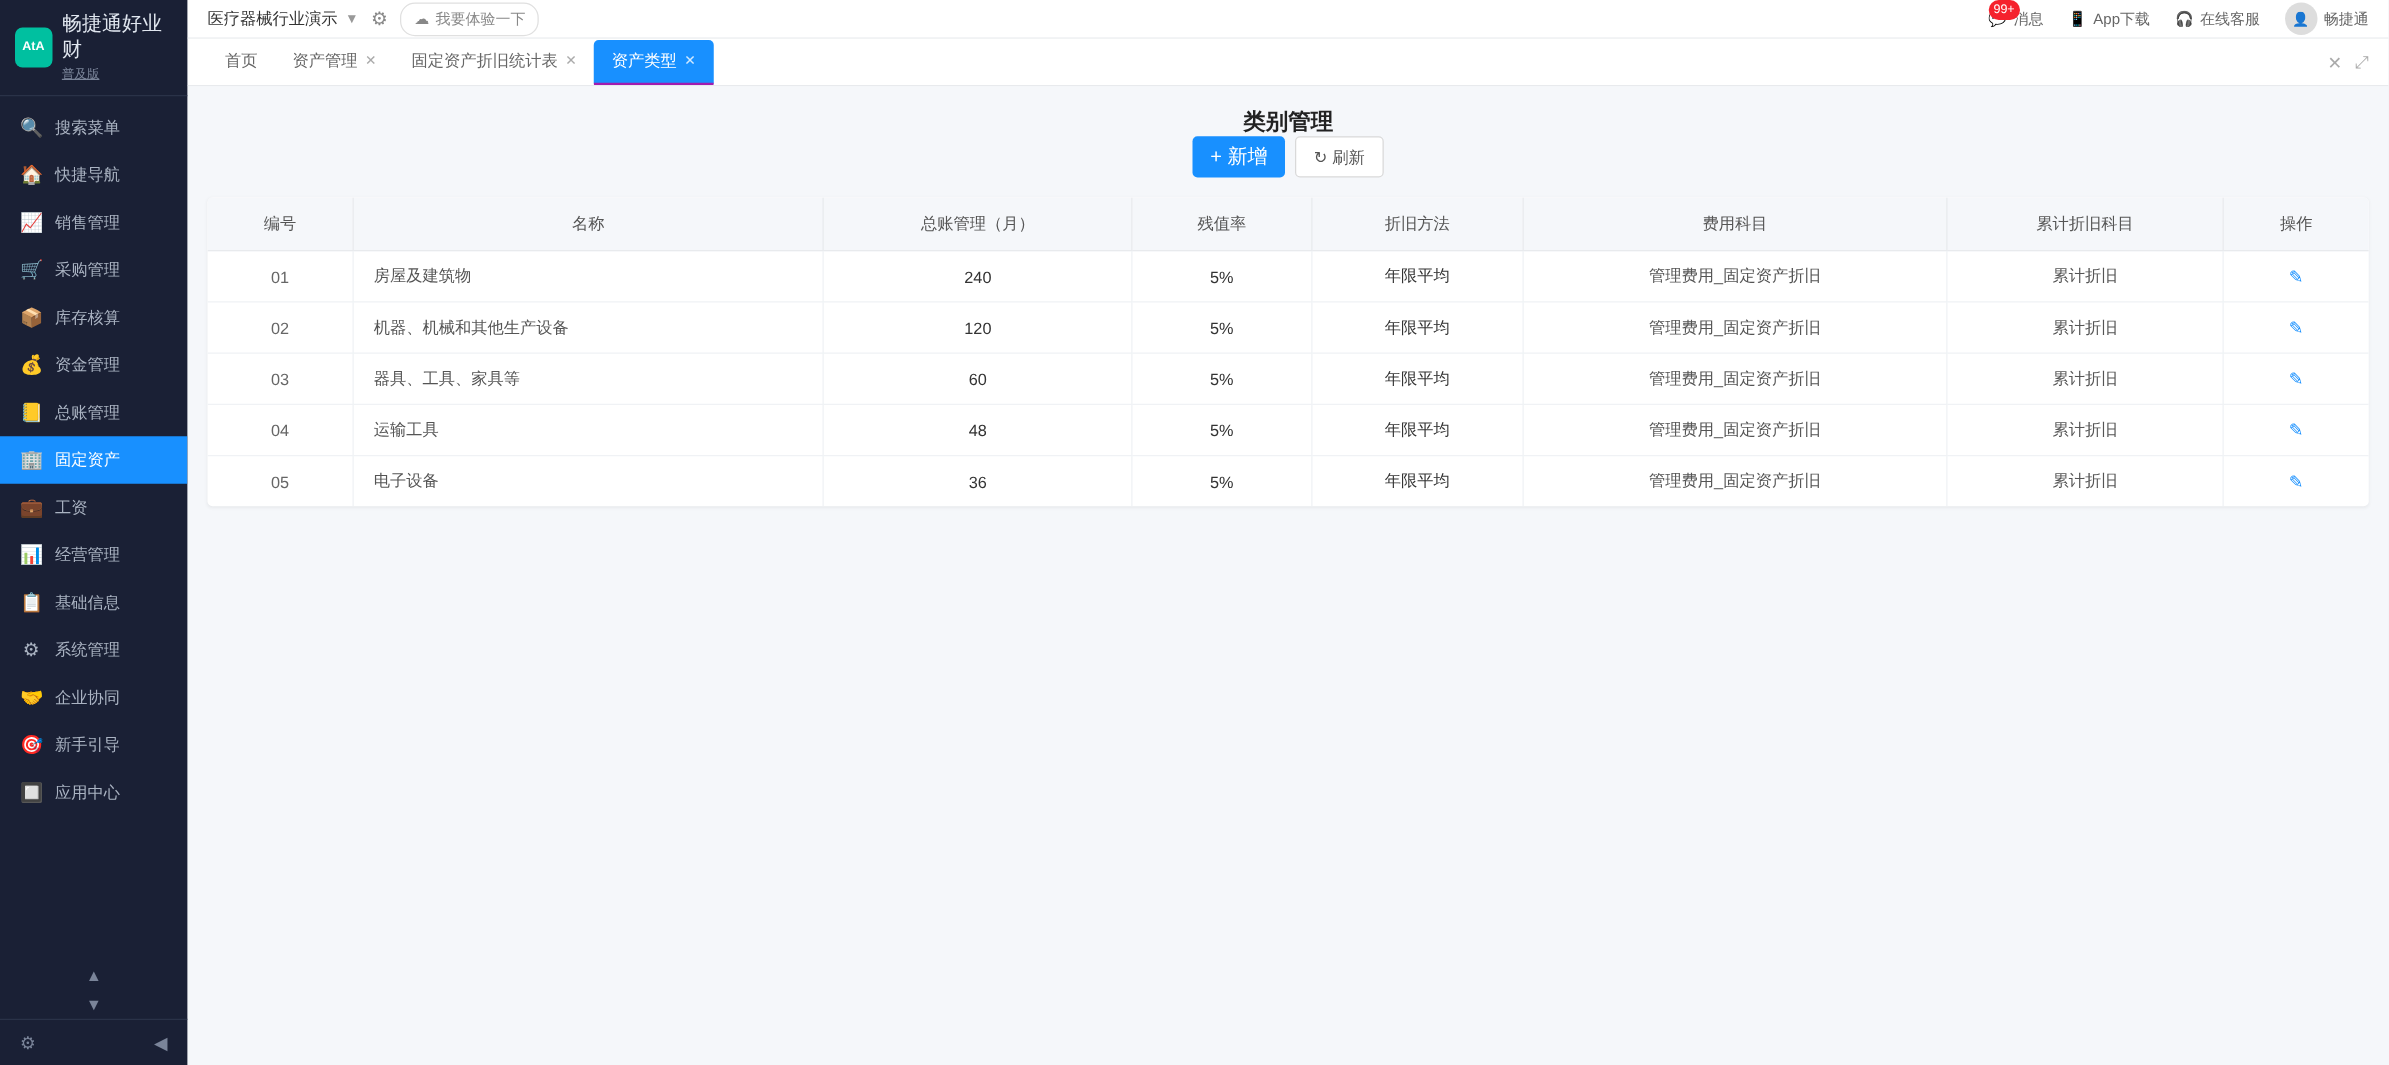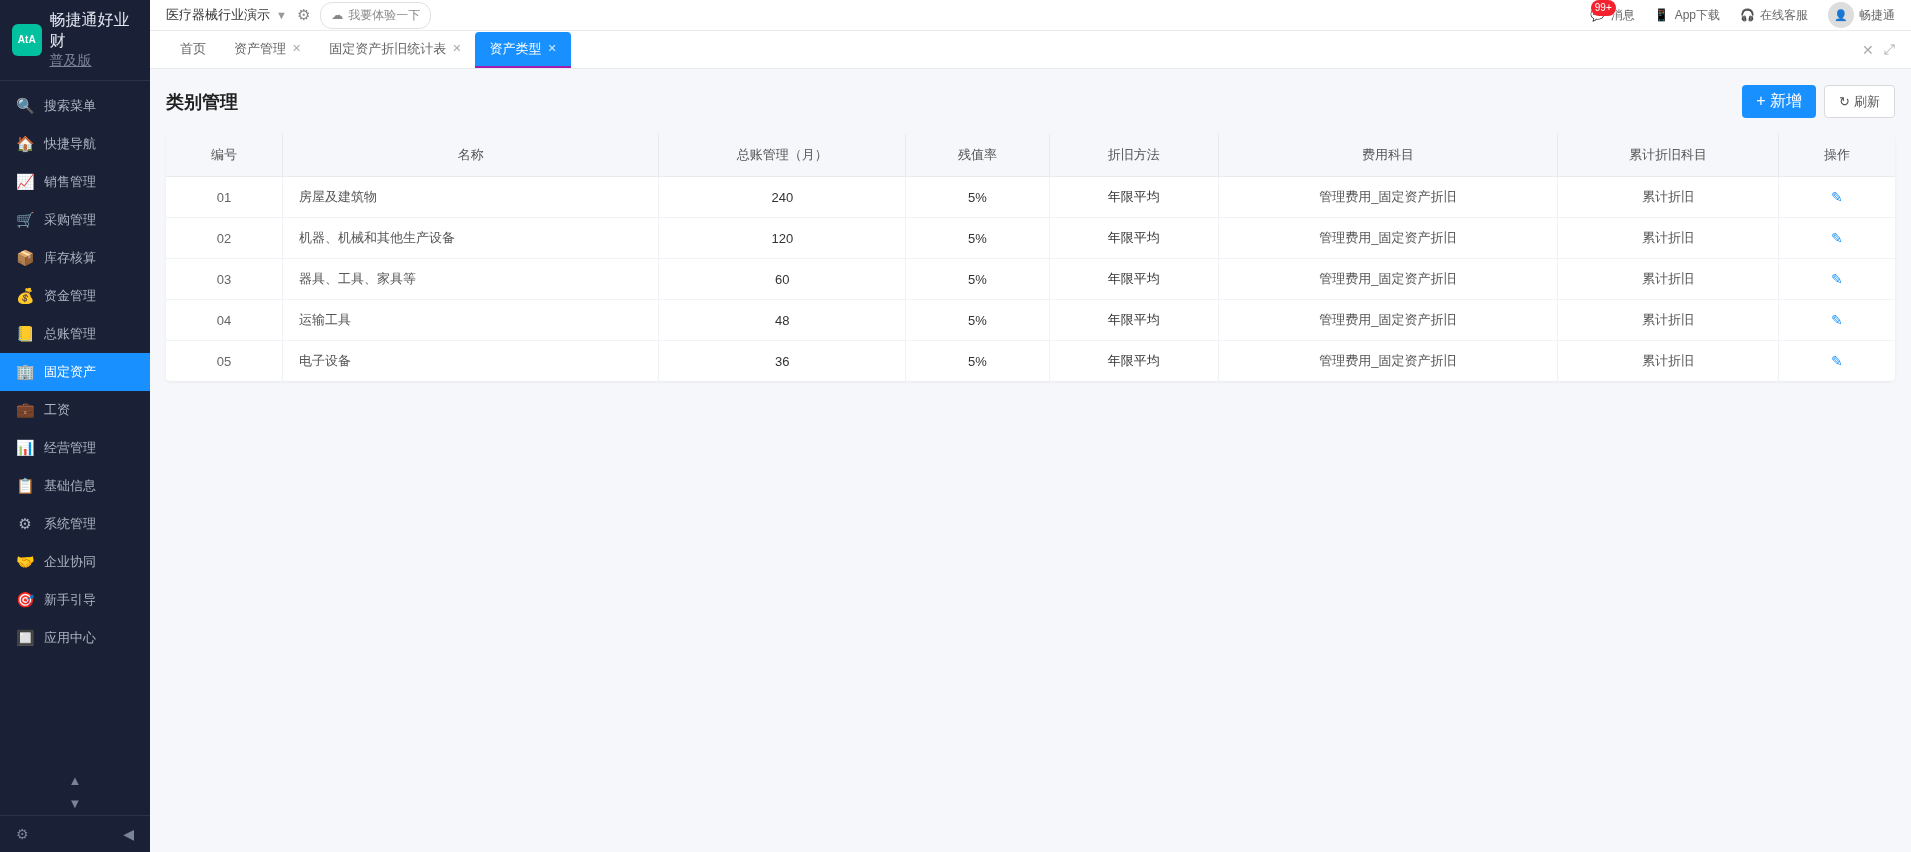--- a/index.html
+++ b/index.html
@@ -29,21 +29,21 @@
       background: #00c0a0;
       border-radius: 6px;
       display: flex;
       align-items: center;
       justify-content: center;
       color: white;
       font-size: 10px;
       font-weight: bold;
     }
     .logo-text { font-size: 16px; color: #e0e6ef; line-height: 1.3; }
-    .logo-sub { font-size: 14px; color: #7a8499; text-decoration: underline; }
+    .logo-sub { font-size: 10px; color: #7a8499; text-decoration: underline; }
     .sidebar-nav { flex: 1; overflow-y: auto; padding: 6px 0; }
     .sidebar-nav::-webkit-scrollbar { width: 3px; }
     .sidebar-nav::-webkit-scrollbar-thumb { background: #2a3248; }
     .nav-item {
       display: flex;
       align-items: center;
       gap: 10px;
       padding: 10px 16px;
       cursor: pointer;
       color: #aab3c2;
@@ -187,20 +187,21 @@
       overflow-y: auto;
       background: #f5f7fa;
     }
 
     
     .page-header {
       display: flex;
       align-items: center;
       justify-content: space-between;
       margin-bottom: 16px;
+      flex-direction: column;
     }
     .page-title { font-size: 18px; font-weight: bold; color: #222; }
     .page-actions { display: flex; gap: 8px; }
     .btn-new {
       background: #1890ff;
       color: #fff;
       border: none;
       border-radius: 4px;
       padding: 6px 14px;
       cursor: pointer;

